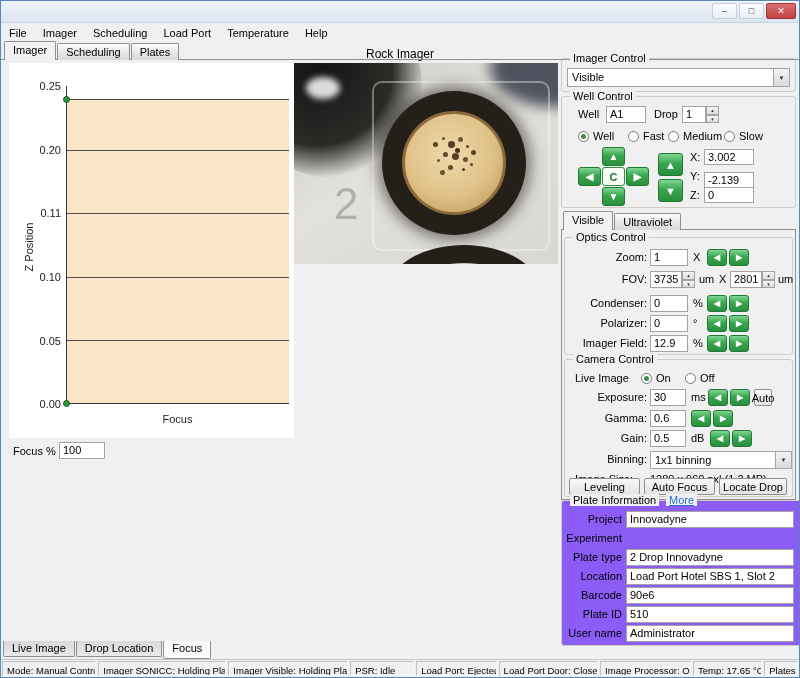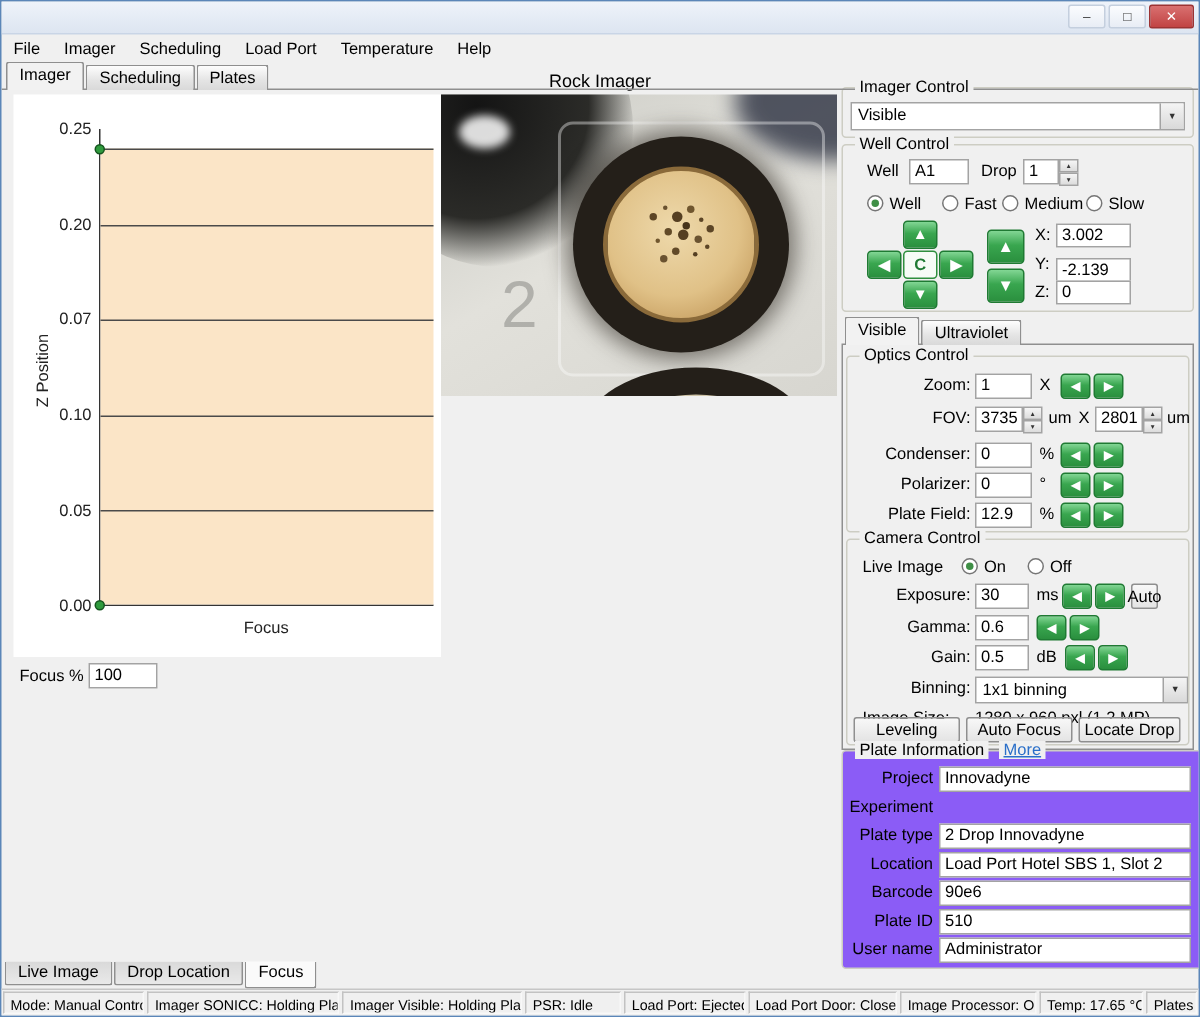--- a/index.html
+++ b/index.html
@@ -146,21 +146,21 @@
   <div class="tabstrip" style="left:3px; top:41px; height:18px">
     <div class="tab active">Imager</div>
     <div class="tab">Scheduling</div>
     <div class="tab">Plates</div>
   </div>
 
   <div class="chart-panel">
     <div class="ylab">Z Position</div>
     <div class="ytick" style="top:17px">0.25</div>
     <div class="ytick" style="top:81px">0.20</div>
-    <div class="ytick" style="top:144px">0.07</div>
+    <div class="ytick" style="top:144px">0.11</div>
     <div class="ytick" style="top:208px">0.10</div>
     <div class="ytick" style="top:272px">0.05</div>
     <div class="ytick" style="top:335px">0.00</div>
     <div class="plot">
       <div class="fill"></div>
       <div class="grid" style="top:64px"></div>
       <div class="grid" style="top:127px"></div>
       <div class="grid" style="top:191px"></div>
       <div class="grid" style="top:254px"></div>
       <div class="dot" style="left:-4px; top:10px"></div>
@@ -265,21 +265,21 @@
       <div class="gbtn" style="left:160px">▶</div>
     </div>
     <div class="ctlrow" style="top:77px">
       <div class="rlabel">Polarizer:</div>
       <div class="field" style="left:81px; width:38px">0</div>
       <div class="unit" style="left:124px">°</div>
       <div class="gbtn" style="left:138px">◀</div>
       <div class="gbtn" style="left:160px">▶</div>
     </div>
     <div class="ctlrow" style="top:97px">
-      <div class="rlabel">Plate Field:</div>
+      <div class="rlabel">Imager Field:</div>
       <div class="field" style="left:81px; width:38px">12.9</div>
       <div class="unit" style="left:124px">%</div>
       <div class="gbtn" style="left:138px">◀</div>
       <div class="gbtn" style="left:160px">▶</div>
     </div>
   </div>
 
   <div class="group" style="left:563px; top:358px; width:229px; height:138px; background:#f0f0f0">
     <div class="gtitle">Camera Control</div>
     <div class="ctlrow" style="top:10px">

